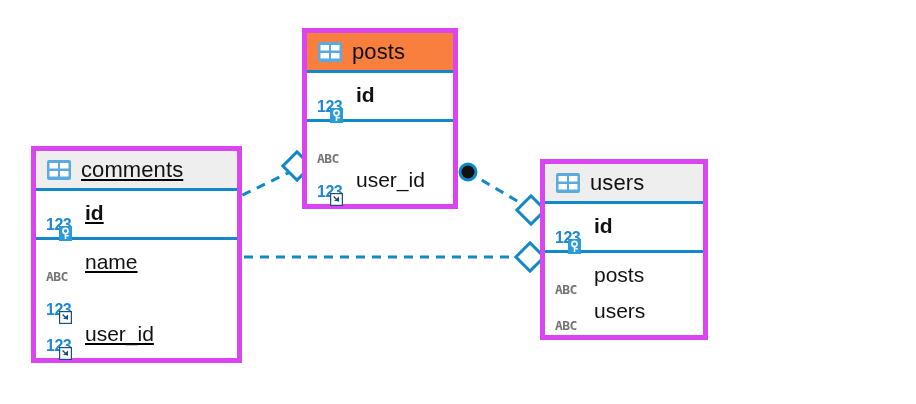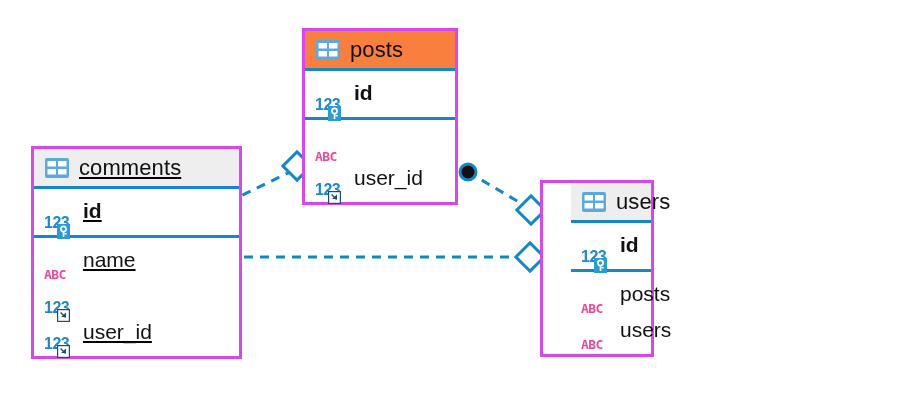--- a/index.html
+++ b/index.html
@@ -23,21 +23,21 @@
     position: absolute;
     left: 0;
     top: 0;
     width: 916px;
     height: 404px;
     overflow: visible;
   }
   .entity {
     position: absolute;
     box-sizing: border-box;
-    border: 3px solid #d946ef;
+    border: 5px solid #d946ef;
     background: #ffffff;
     z-index: 5;
   }
   .ent-header {
     display: flex;
     align-items: center;
     box-sizing: border-box;
     padding: 4px 12px 4px 10px;
     background: #eeeeee;
     border-bottom: 3px solid #1288c8;
@@ -97,21 +97,21 @@
     color: #1e87cf;
     letter-spacing: -0.5px;
     position: absolute;
     left: 0;
     top: 0;
   }
   .abc {
     font-family: "DejaVu Sans Mono", monospace;
     font-size: 13px;
     font-weight: bold;
-    color: #ec4899;
+    color: #737373;
     letter-spacing: -0.6px;
     position: absolute;
     left: 0;
     top: 4px;
   }
   .badge {
     position: absolute;
     left: 13px;
     top: 9px;
   }
@@ -244,21 +244,21 @@
             <rect x="0.5" y="0.5" width="12" height="12" fill="#ffffff" stroke="#1d4e7a" stroke-width="1.4"></rect>
             <path d="M9 3.5 L9 8 L4 8 Z" fill="#1d4e7a"></path>
             <line x1="3.6" y1="3.6" x2="8.6" y2="8.6" stroke="#1d4e7a" stroke-width="1.4"></line>
           </svg>
         </span>
         <span class="field-name">user_id</span>
       </div>
     </div>
   </div>
 
-  <div class="entity" style="left:540px; top:180px; width:114px;padding-left:28px;">
+  <div class="entity" style="left:540px; top:159px; width:168px;">
     <div class="ent-header">
       <span class="ico ico-table">
         <svg width="26" height="22" viewBox="0 0 26 22" xmlns="http://www.w3.org/2000/svg">
           <rect x="1" y="1" width="24" height="20" rx="2" fill="#5aaade"></rect>
           <rect x="3.5" y="4" width="8.5" height="5.5" fill="#ffffff"></rect>
           <rect x="14" y="4" width="8.5" height="5.5" fill="#ffffff"></rect>
           <rect x="3.5" y="12" width="8.5" height="5.5" fill="#ffffff"></rect>
           <rect x="14" y="12" width="8.5" height="5.5" fill="#ffffff"></rect>
         </svg>
       </span>

